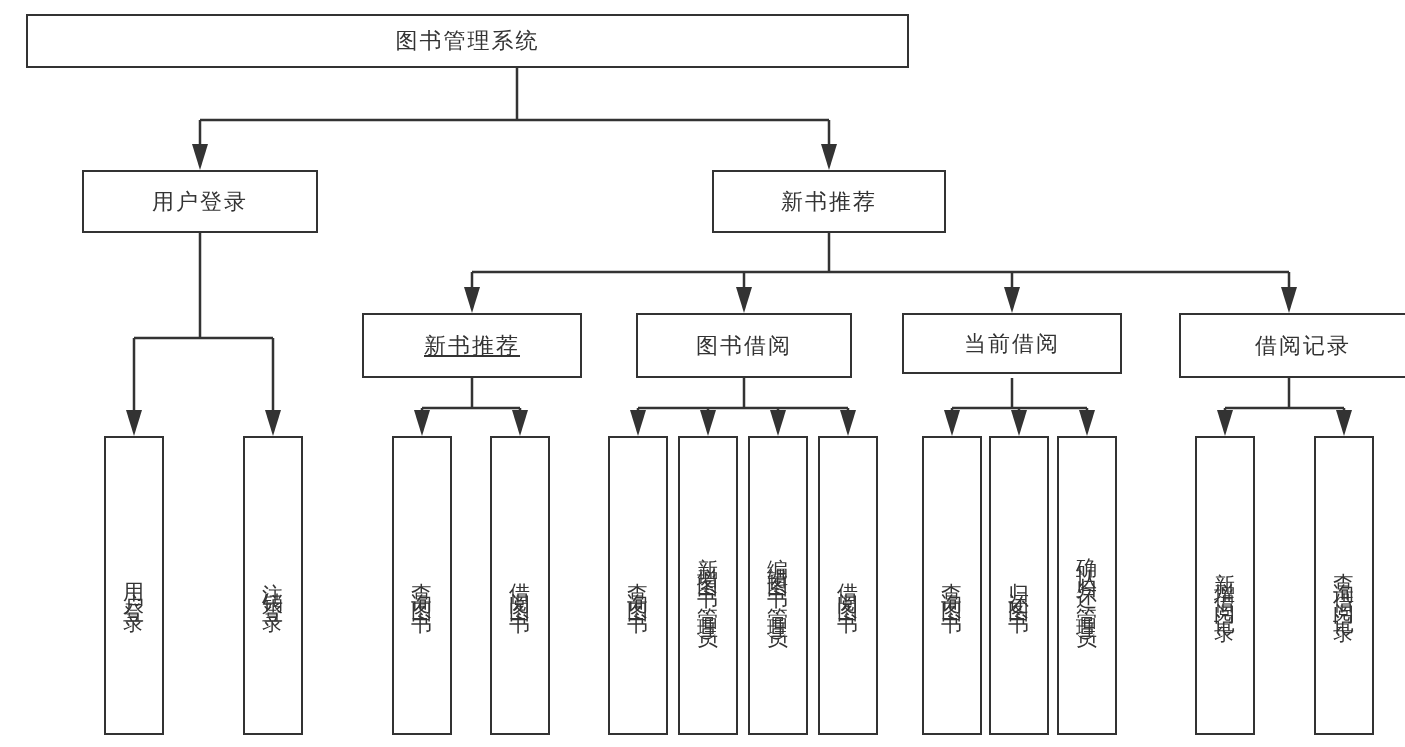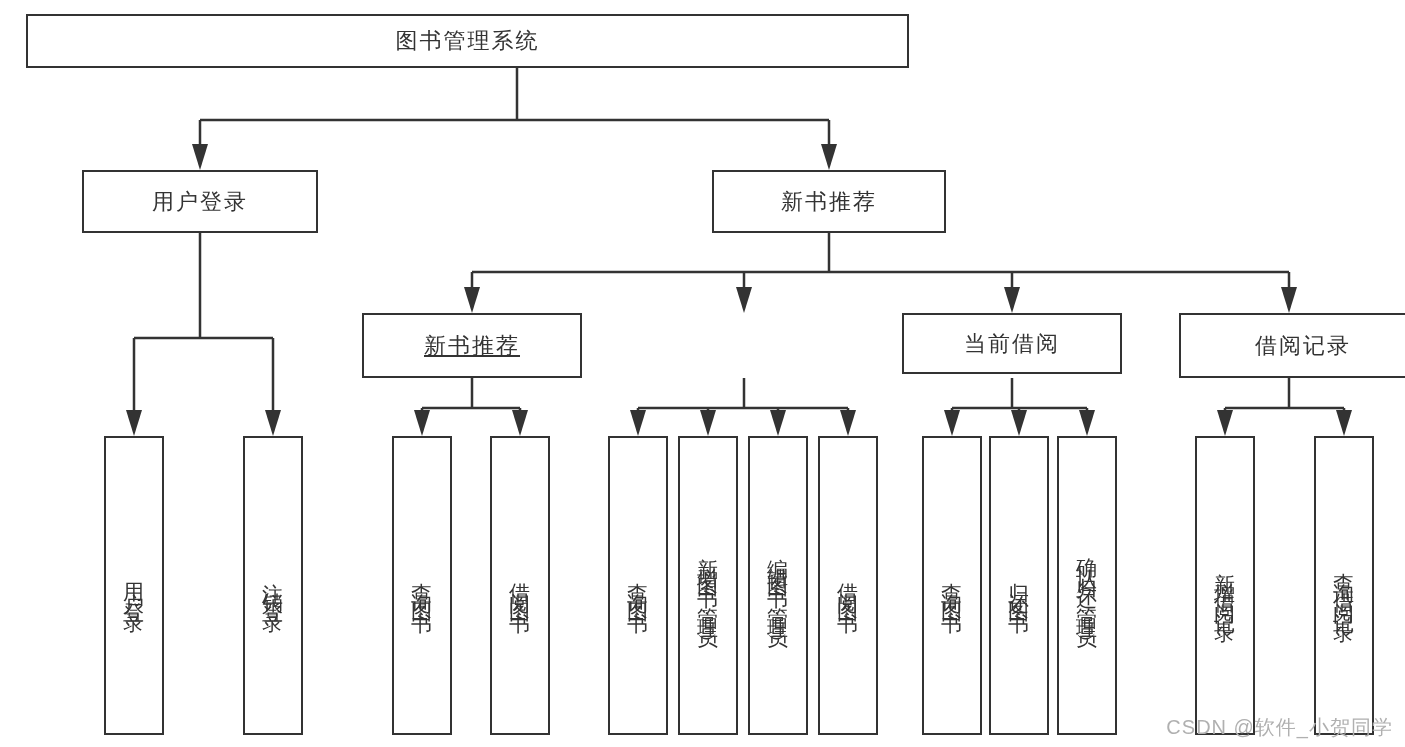--- a/index.html
+++ b/index.html
@@ -126,20 +126,23 @@
   <div class="node" style="left:82px; top:170px; width:236px; height:63px;">
     <span class="hlabel">用户登录</span>
   </div>
   <div class="node" style="left:712px; top:170px; width:234px; height:63px;">
     <span class="hlabel">新书推荐</span>
   </div>
 
   <div class="node" style="left:362px; top:313px; width:220px; height:65px;text-decoration:underline;">
     <span class="hlabel">新书推荐</span>
   </div>
+  <div class="node" style="left:636px; top:313px; width:216px; height:65px;">
+    <span class="hlabel">图书借阅</span>
+  </div>
   <div class="node" style="left:902px; top:313px; width:220px; height:61px;">
     <span class="hlabel">当前借阅</span>
   </div>
   <div class="node" style="left:1179px; top:313px; width:248px; height:65px;">
     <span class="hlabel">借阅记录</span>
   </div>
 
   <div class="node vnode" style="left:104px; top:436px; width:60px; height:299px;">
     <span class="vlabel">用户登录</span>
   </div>
@@ -173,15 +176,14 @@
   <div class="node vnode" style="left:1057px; top:436px; width:60px; height:299px;">
     <span class="vlabel">确认归还（管理员）</span>
   </div>
   <div class="node vnode" style="left:1195px; top:436px; width:60px; height:299px;">
     <span class="vlabel">新增借阅记录</span>
   </div>
   <div class="node vnode" style="left:1314px; top:436px; width:60px; height:299px;">
     <span class="vlabel">查询借阅记录</span>
   </div>
 
-  <div class="watermark">CSDN @软件_小贺同学</div>
 
 </div>
 
 </body></html>

